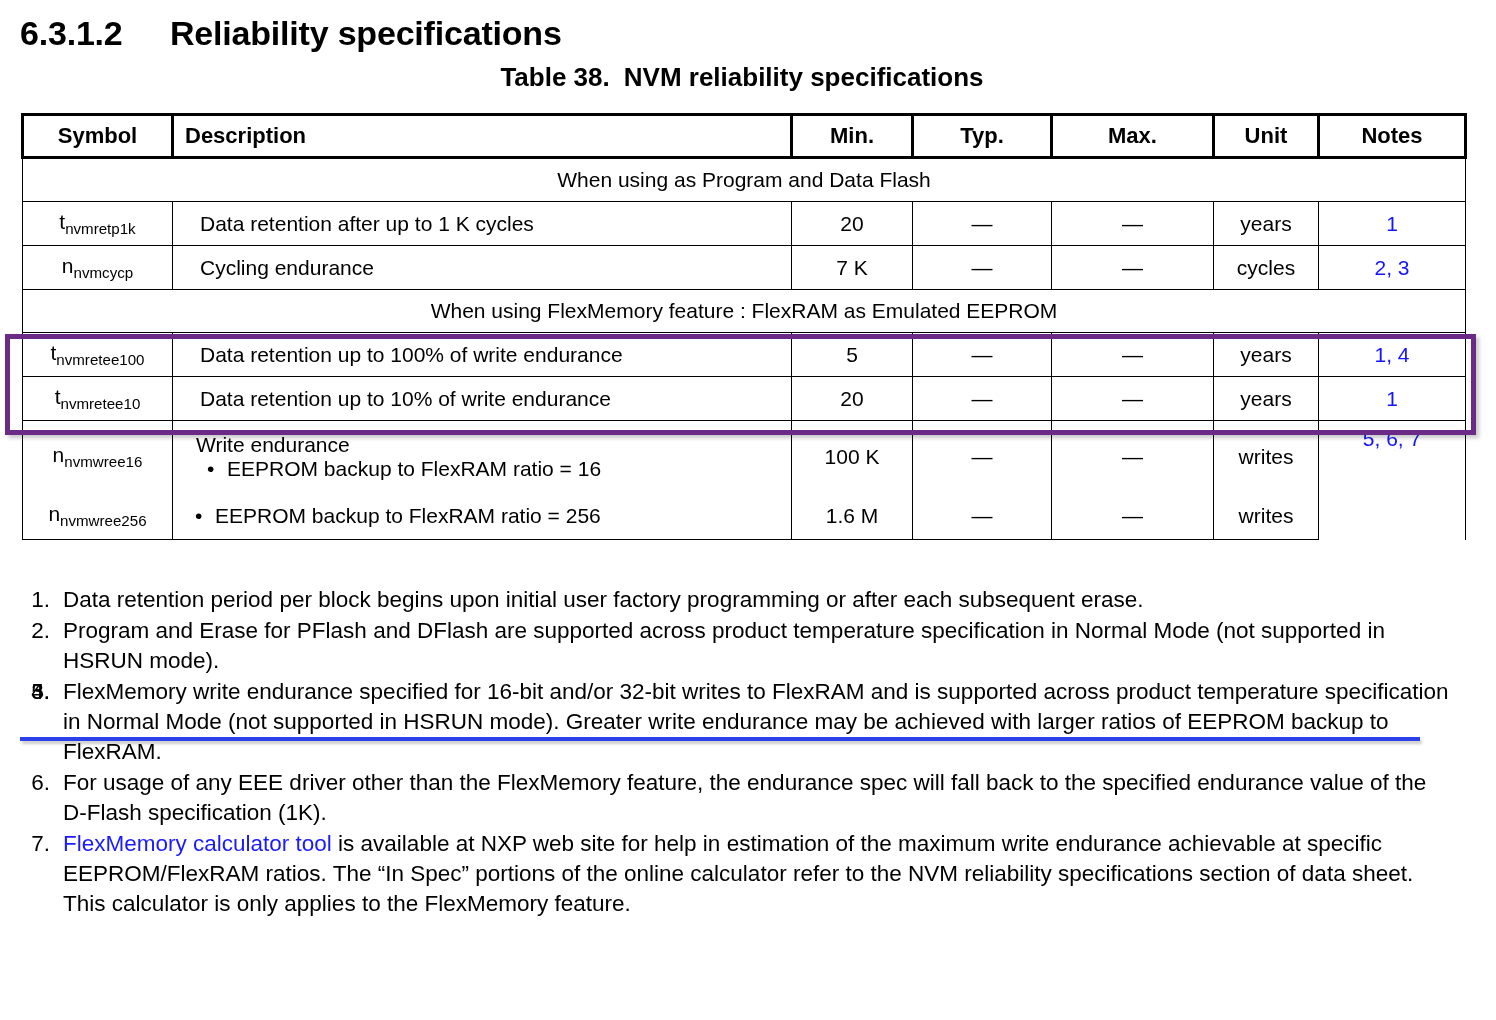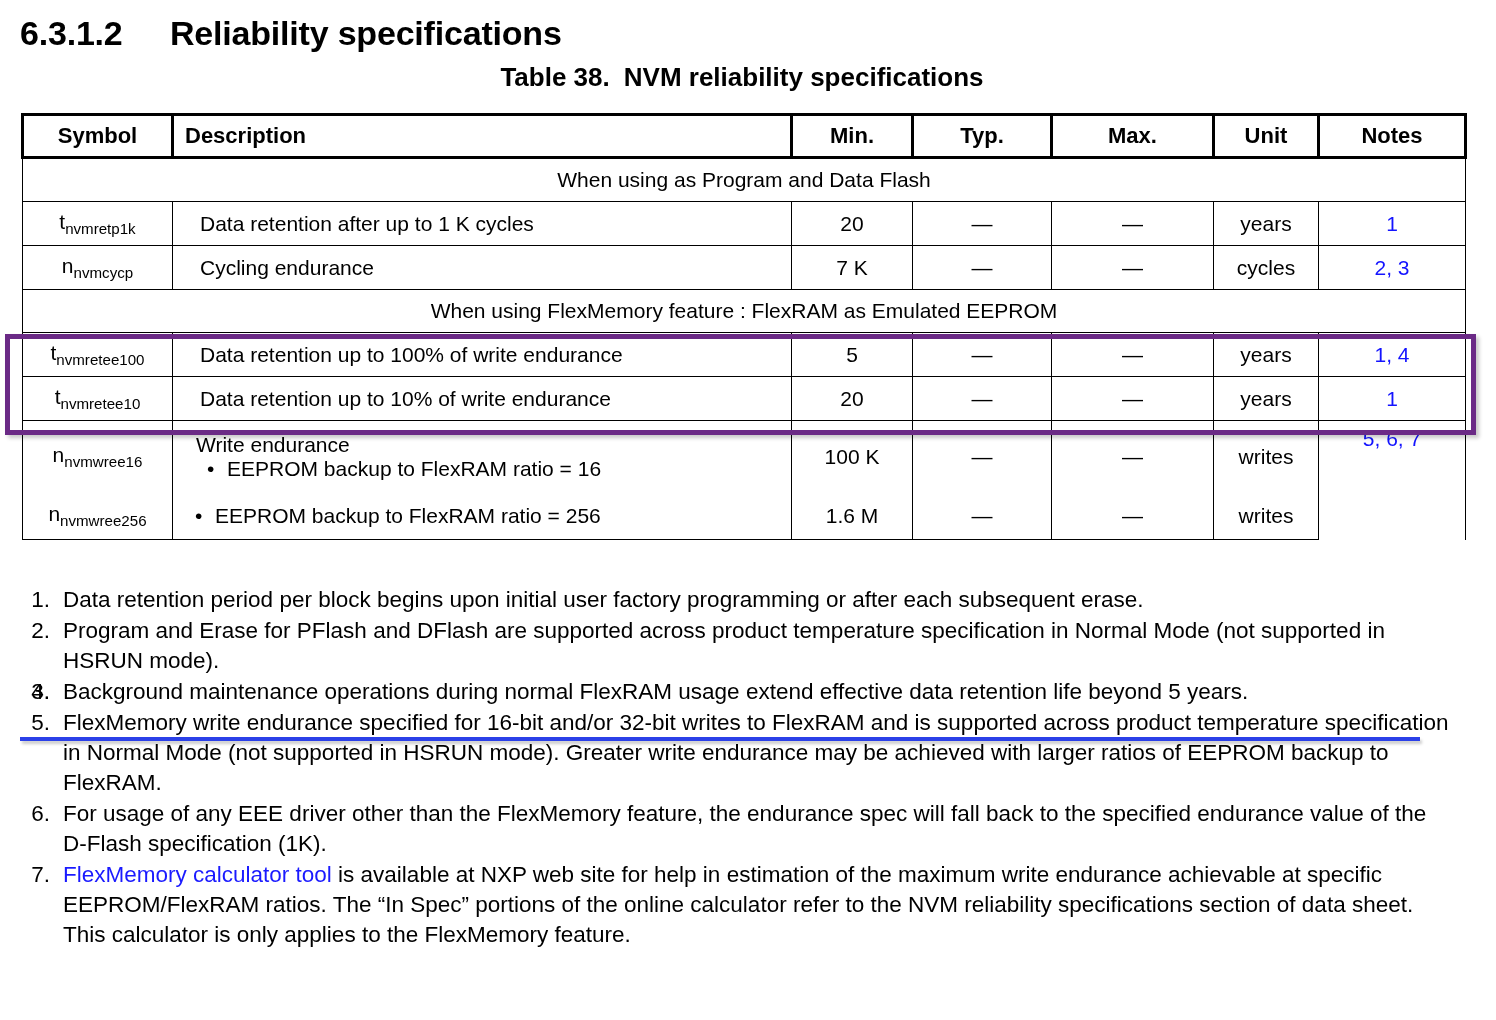--- a/index.html
+++ b/index.html
@@ -268,21 +268,20 @@
   </div>
   <div class="fn">
     <span class="fn-num">2.</span>
     <span>Program and Erase for PFlash and DFlash are supported across product temperature specification in Normal Mode (not supported in HSRUN mode).</span>
   </div>
   <div class="fn">
     <span class="fn-num">3.</span>
   </div>
   <div class="fn">
     <span class="fn-num">4.</span>
-    <span>Background maintenance operations during normal FlexRAM usage extend effective data retention life beyond 5 years.</span>
   </div>
   <div class="fn">
     <span class="fn-num">5.</span>
     <span>FlexMemory write endurance specified for 16-bit and/or 32-bit writes to FlexRAM and is supported across product temperature specification in Normal Mode (not supported in HSRUN mode). Greater write endurance may be achieved with larger ratios of EEPROM backup to FlexRAM.</span>
   </div>
   <div class="fn">
     <span class="fn-num">6.</span>
     <span>For usage of any EEE driver other than the FlexMemory feature, the endurance spec will fall back to the specified endurance value of the D-Flash specification (1K).</span>
   </div>
   <div class="fn">

